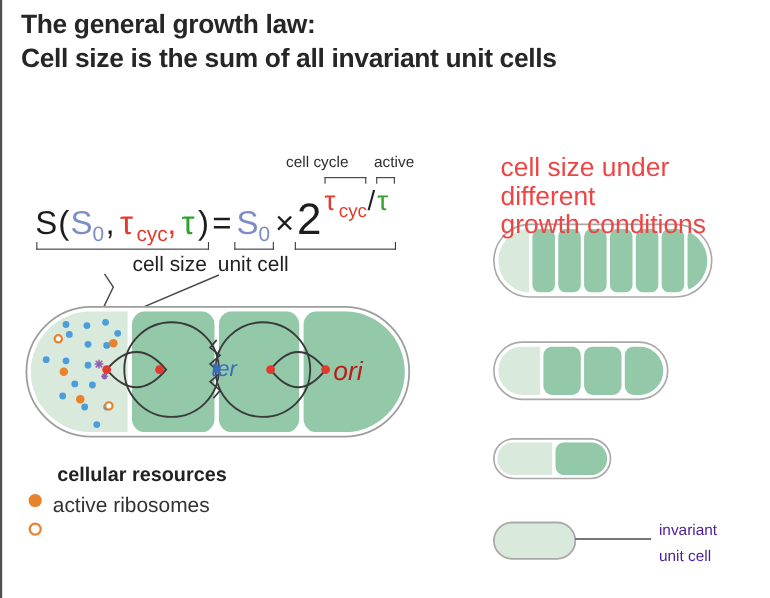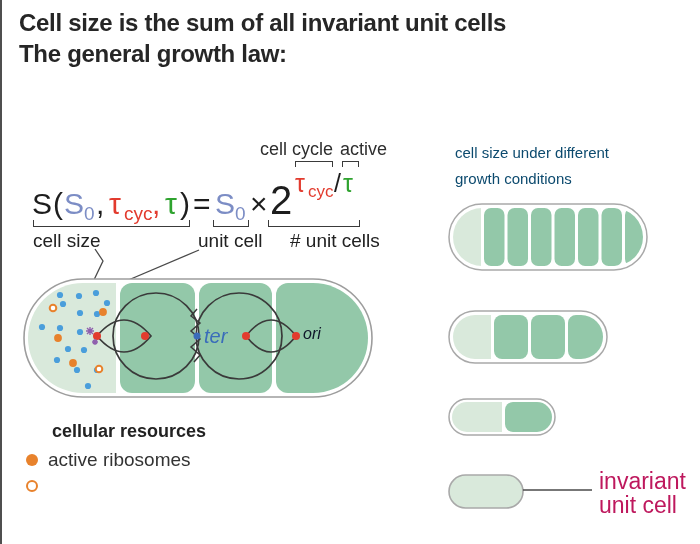--- a/index.html
+++ b/index.html
@@ -15,35 +15,35 @@
   .ftok{line-height:1;color:#1d1d1d;white-space:pre}
   .f30{font-size:30px}
   .f40{font-size:40px}
   .f25{font-size:25px}
   .f19s{font-size:19px}
   .f17s{font-size:17px}
   .c-blue{color:#7c8dc5}
   .c-red{color:#e23b2e}
   .c-green{color:#2fa32f}
 
-  .anno{font-size:18px;color:#2e2e2e;line-height:1.1;white-space:nowrap}
+  .anno{font-size:14px;color:#2e2e2e;line-height:1.1;white-space:nowrap}
   .tbr{border:1.5px solid #3a3a3a;border-bottom:none;height:5px}
   .bbr{border:1.5px solid #3a3a3a;border-top:none;height:6px}
   .lbl{font-size:19px;color:#222;line-height:1.1;white-space:nowrap}
 
   .ter{font-size:20px;font-style:italic;color:#3a6cba;line-height:1}
-  .ori{font-size:16px;font-style:italic;color:#0f172a;line-height:1}
-
-  .rhead{left:455px;top:140px;font-size:15px;color:#0c4a6e;line-height:26px}
+  .ori{font-size:24px;font-style:italic;color:#b91c1c;line-height:1}
+
+  .rhead{left:455px;top:140px;font-size:24px;color:#ef4444;line-height:26px}
   .rhead span{display:block}
-  .invlbl{left:599px;top:469px;font-size:23px;color:#be185d;line-height:24px}
+  .invlbl{left:599px;top:469px;font-size:14px;color:#4c1d95;line-height:24px}
   .invlbl span{display:block}
 
   .legend-title{left:52px;top:421px;font-size:18px;font-weight:bold;color:#222}
-  .lrow{left:26px;display:flex;align-items:center;gap:10px;height:22px}
+  .lrow{left:26px;display:flex;gap:10px;height:22px}
   .lrow .txt{font-size:19px;color:#333;white-space:nowrap}
   .dot-o{width:12px;height:12px;border-radius:50%;background:#e8822c;flex:none}
   .dot-oo{width:8px;height:8px;border-radius:50%;border:2.5px solid #e8822c;background:#fff;flex:none}
   .dot-b{width:11px;height:11px;border-radius:50%;background:#4093d2;flex:none}
 </style>
 </head>
 <body>
 
 <div class="canvas">
 
@@ -162,22 +162,22 @@
       <g>
         <rect x="449" y="475" width="74" height="33" rx="16.5" ry="16.5" fill="#d9e9db" stroke="#a9a9a9" stroke-width="1.6"></rect>
         <line x1="523" y1="490" x2="592" y2="490" stroke="#4a4a4a" stroke-width="1.3"></line>
       </g>
     </g>
   </svg>
 
   <div class="abs leftbar"></div>
 
   <div class="abs title">
+    <div>The general growth law:</div>
     <div>Cell size is the sum of all invariant unit cells</div>
-    <div>The general growth law:</div>
   </div>
 
   <div class="abs anno" style="left:260px;top:140px">cell cycle</div>
   <div class="abs anno" style="left:340px;top:140px">active</div>
   <div class="abs tbr" style="left:295px;top:161px;width:36px"></div>
   <div class="abs tbr" style="left:342px;top:161px;width:15px"></div>
 
   <span class="abs ftok f30" style="left:32px;top:189px">S</span>
   <span class="abs ftok f30" style="left:53px;top:189px">(</span>
   <span class="abs ftok f30 c-blue" style="left:64px;top:189px">S</span>
@@ -194,25 +194,24 @@
   <span class="abs ftok f30" style="left:250px;top:189px">×</span>
   <span class="abs ftok f40" style="left:270px;top:180px">2</span>
   <span class="abs ftok f25 c-red" style="left:295px;top:171px">τ</span>
   <span class="abs ftok f17s c-red" style="left:308px;top:183px">cyc</span>
   <span class="abs ftok f25" style="left:334px;top:171px">/</span>
   <span class="abs ftok f25 c-green" style="left:343px;top:171px">τ</span>
 
   <div class="abs bbr" style="left:33px;top:220px;width:155px"></div>
   <div class="abs bbr" style="left:213px;top:220px;width:34px"></div>
   <div class="abs bbr" style="left:268px;top:220px;width:90px"></div>
-  <div class="abs lbl" style="left:33px;top:231px;width:155px;text-align:left">cell size</div>
+  <div class="abs lbl" style="left:33px;top:231px;width:155px;text-align:right">cell size</div>
   <div class="abs lbl" style="left:198px;top:231px">unit cell</div>
-  <div class="abs lbl" style="left:290px;top:231px"># unit cells</div>
-
-  <span class="abs ter" style="left:204px;top:326px">ter</span>
+
+  <span class="abs ter" style="left:192px;top:326px">ter</span>
   <span class="abs ori" style="left:303px;top:326px">ori</span>
 
   <div class="abs rhead">
     <span>cell size under different</span>
     <span>growth conditions</span>
   </div>
 
   <div class="abs invlbl">
     <span>invariant</span>
     <span>unit cell</span>

